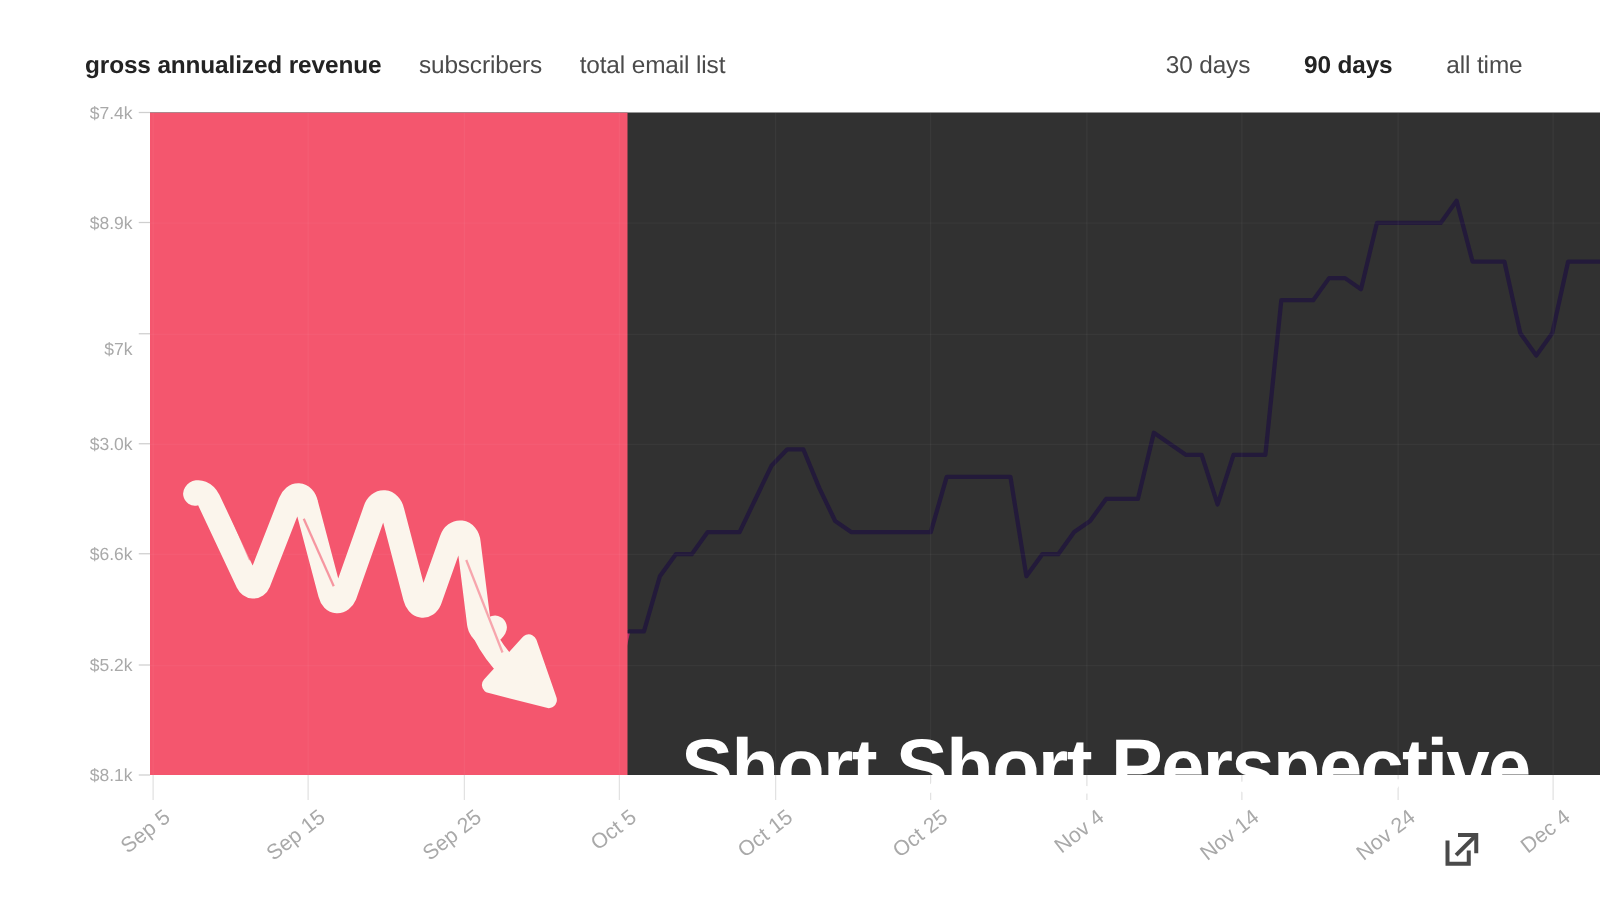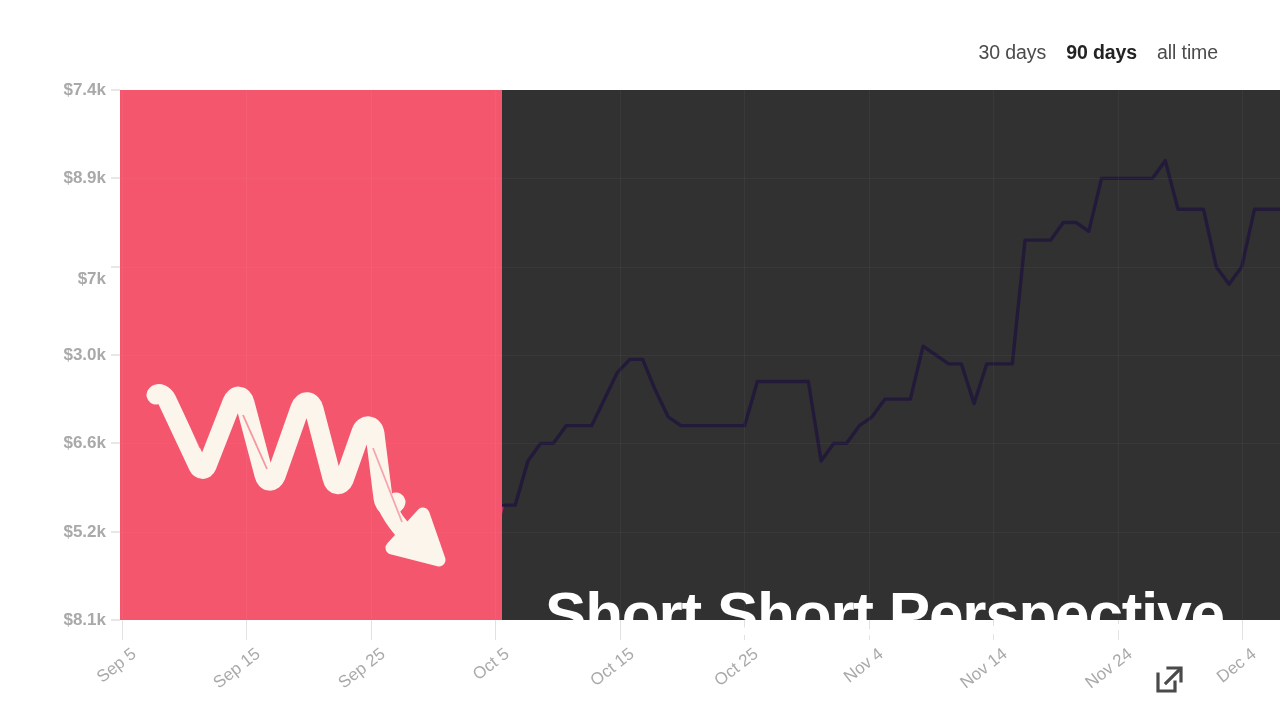--- a/index.html
+++ b/index.html
@@ -26,21 +26,21 @@
     left: 68px; top: 40px;
     display: flex;
     align-items: baseline;
     gap: 30px;
   }
   #range-tabs {
     position: absolute;
     right: 62px; top: 40px;
     display: flex;
     align-items: flex-start;
-    gap: 20px;
+    gap: 43px;
   }
   .tab {
     font-size: 19.5px;
     line-height: 24px;
     color: #4b4b4b;
     letter-spacing: -0.1px;
     white-space: nowrap;
     cursor: pointer;
   }
   .tab.active {
@@ -83,25 +83,24 @@
   
   #y-axis {
     position: absolute;
     left: 0; top: 0;
     width: 120px; height: 560px;
   }
   .y-label {
     position: absolute;
     right: 14px;
     transform: translateY(-50%);
-    font-size: 17px;
+    font-size: 14px;
     color: #a9a9a9;
     white-space: nowrap;
     text-align: right;
-    font-weight: bold;
   }
   .y-tick {
     position: absolute;
     right: 0;
     width: 9px; height: 1px;
     background: #cfcfcf;
     transform: translateY(-50%);
   }
 
   
@@ -149,20 +148,25 @@
     pointer-events: none;
   }
   svg { display: block; }
 </style>
 </head>
 <body>
 
 <div id="app">
 
   <div id="header">
+    <div id="metric-tabs">
+      <span class="tab active">gross annualized revenue</span>
+      <span class="tab">subscribers</span>
+      <span class="tab">total email list</span>
+    </div>
     <div id="range-tabs">
       <span class="tab">30 days</span>
       <span class="tab active">90 days</span>
       <span class="tab">all time</span>
     </div>
   </div>
 
   <div id="chart">
 
     <div id="y-axis">

